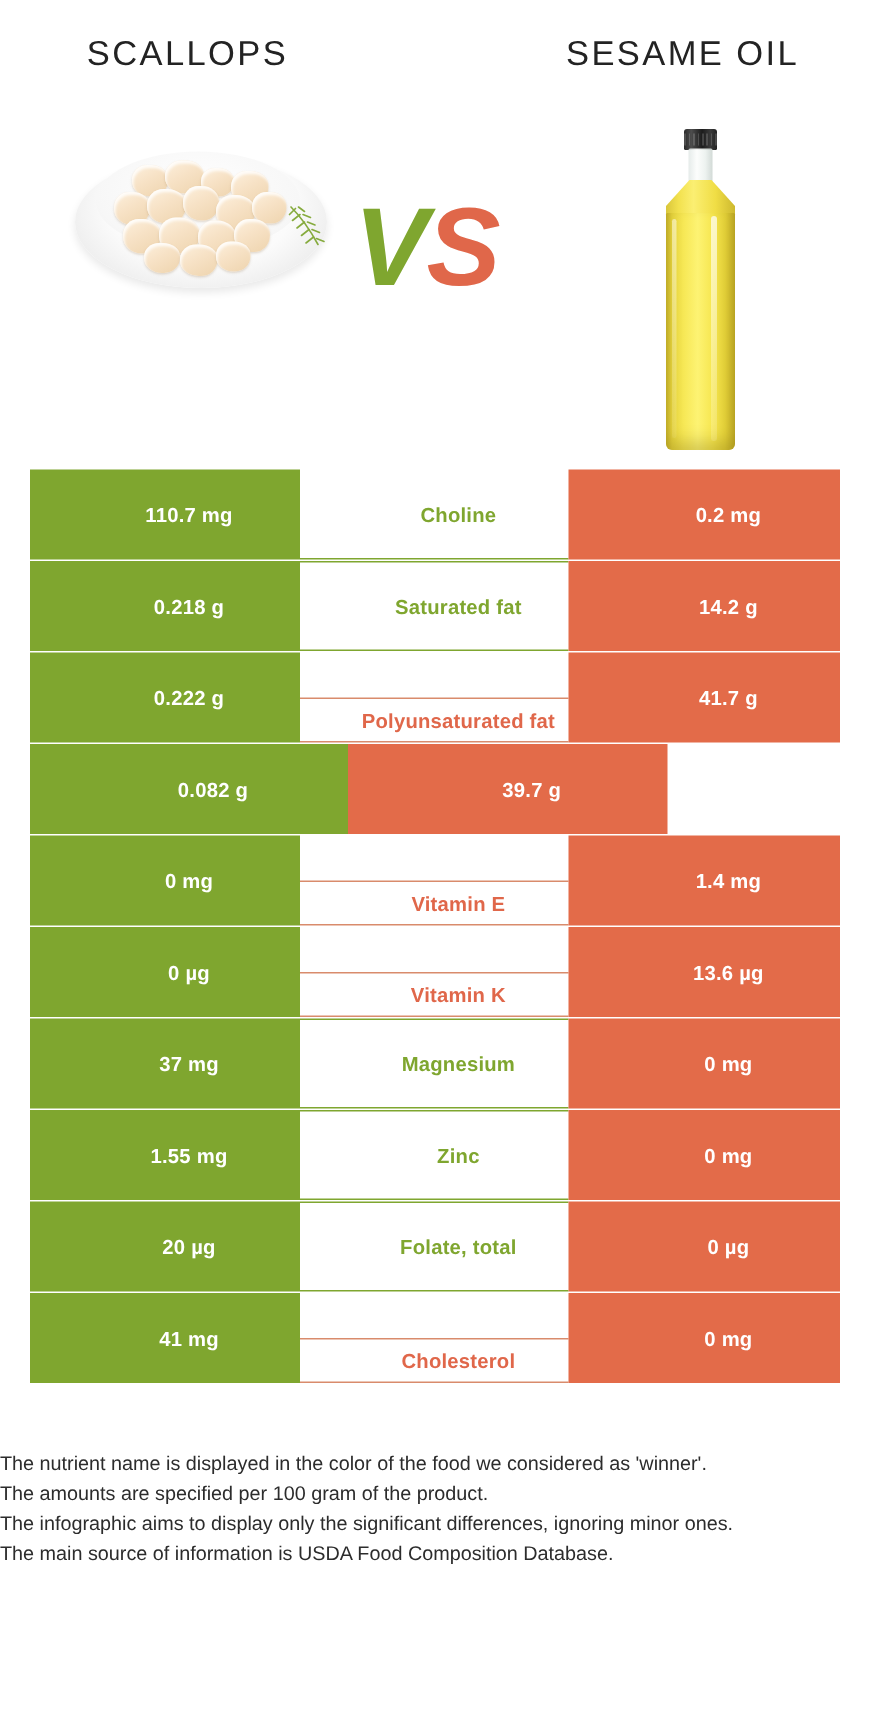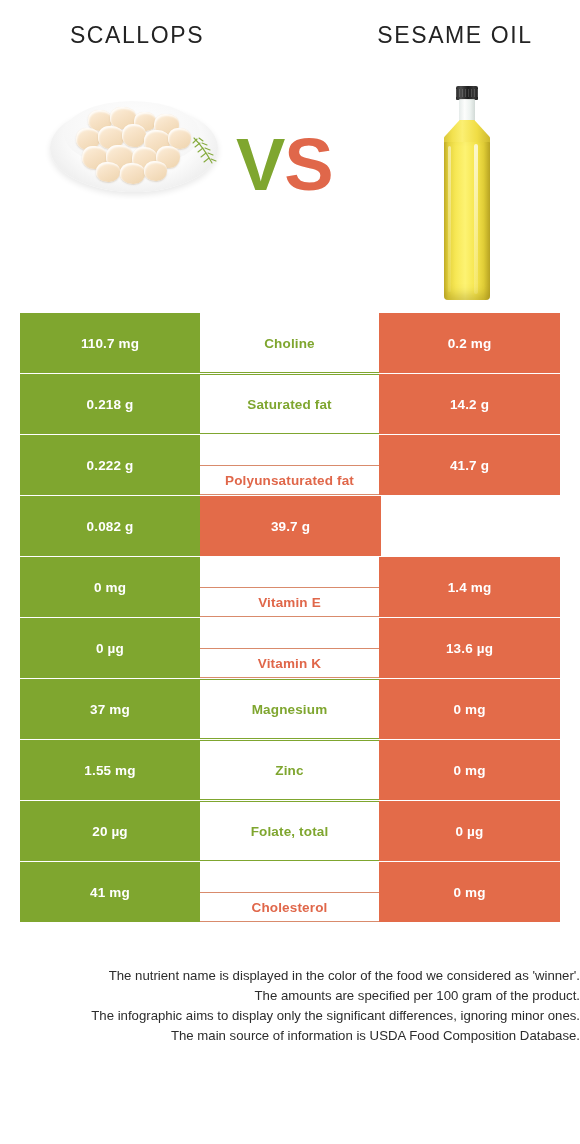--- a/index.html
+++ b/index.html
@@ -25,21 +25,21 @@
   .food-title {
     position: absolute;
     top: 22px;
     font-size: 23px;
     font-weight: 300;
     letter-spacing: 1.6px;
     color: #232323;
     white-space: nowrap;
     font-family: "Liberation Sans", sans-serif;
   }
-  .food-title.left  { left: 12px;   width: 250px; text-align: center; }
+  .food-title.left  { left: 0;   width: 250px; text-align: center; }
   .food-title.right { left: 330px; width: 250px; text-align: center; }
 
   
   .hero {
     position: absolute;
     top: 72px; left: 0;
     width: 580px;
     height: 241px;
   }
 
@@ -80,20 +80,21 @@
 
   
   .vs {
     position: absolute;
     left: 236px; top: 56px;
     font-size: 74px;
     font-weight: 700;
     letter-spacing: -1px;
     line-height: 1;
     font-family: "Liberation Sans", sans-serif;
+    font-style: italic;
   }
   .vs .v { color: #7FA62F; }
   .vs .s { color: #E0674A; }
 
   
   .bottle-wrap {
     position: absolute;
     left: 436px; top: 14px;
     width: 62px; height: 220px;
   }
@@ -166,20 +167,21 @@
     align-items: stretch;
     margin-bottom: 1px;
   }
   .cell {
     display: flex;
     align-items: center;
     justify-content: center;
     font-size: 13.5px;
     font-weight: 600;
     letter-spacing: 0.15px;
+    padding-left: 32px;
   }
   .cell-left {
     width: 180px;
     background: #7FA62F;
     color: #ffffff;
   }
   .cell-mid {
     width: 179px;
     background: #ffffff;
     font-weight: 700;
@@ -203,21 +205,21 @@
     border-bottom-color: #D98B6C;
     margin-top: 30px;
   }
   .row:first-child .cell-mid { border-top-color: transparent; }
 
   
   .footer {
     position: absolute;
     top: 966px; left: 0;
     width: 580px;
-    text-align: right;
+    text-align: left;
     font-size: 13.2px;
     line-height: 20px;
     color: #2c2c2c;
   }
   .footer div { white-space: normal; }
 </style>
 </head>
 <body>
 
 <div class="titles">

